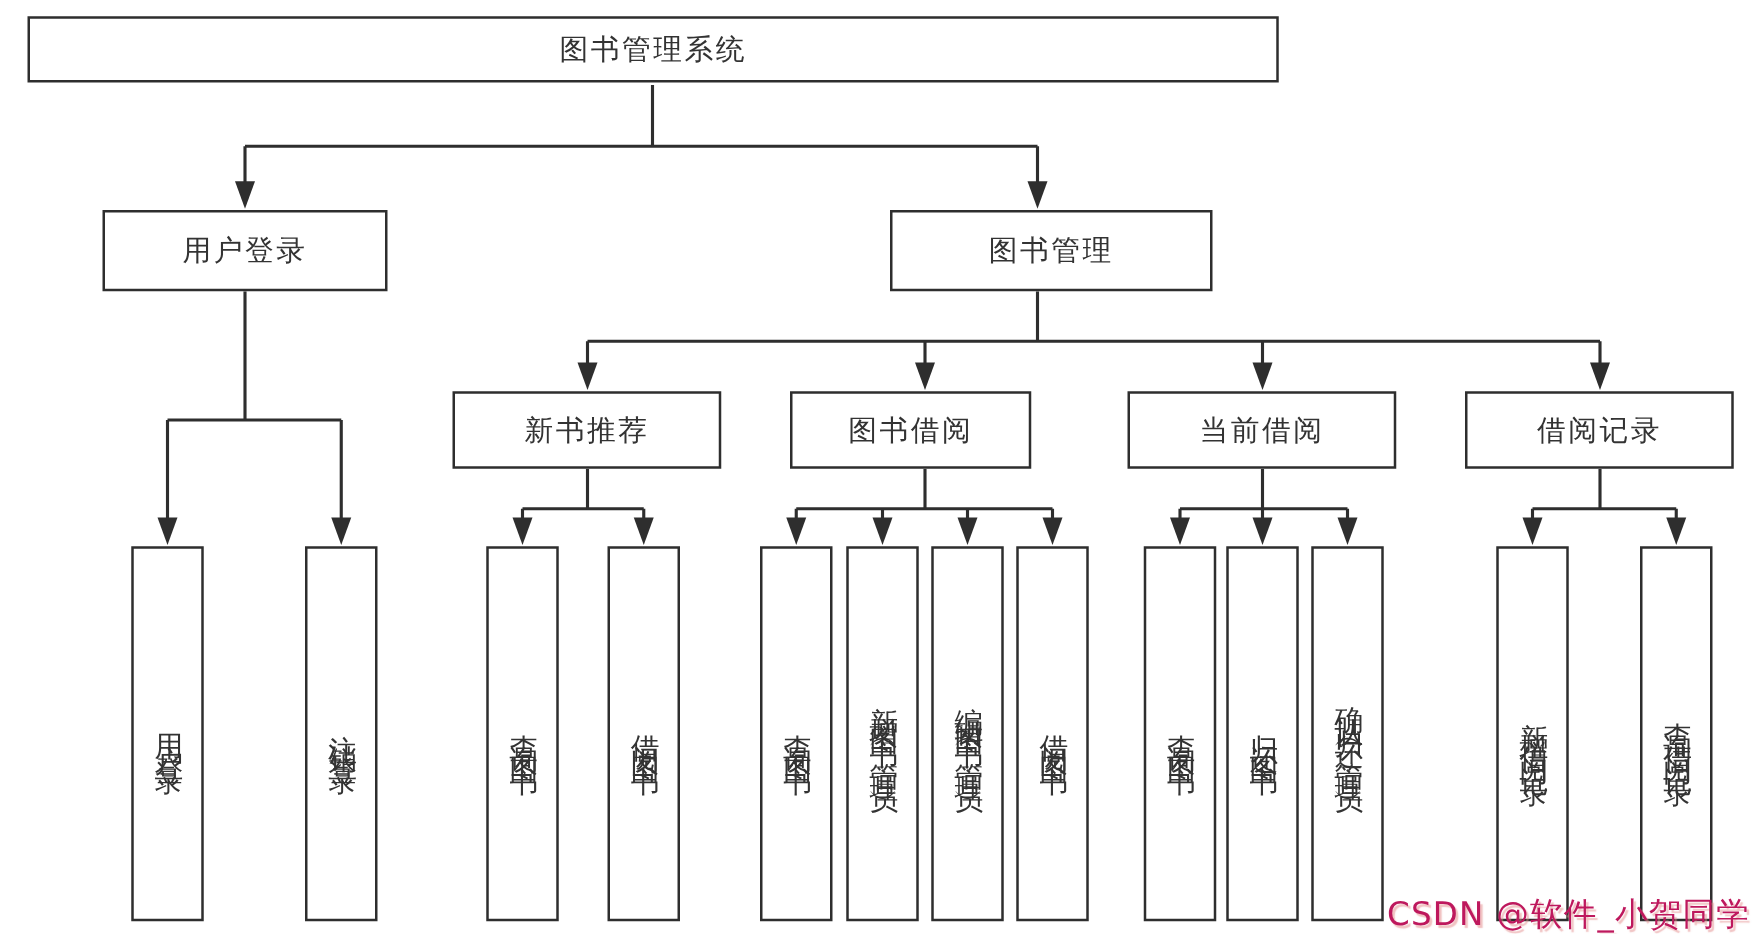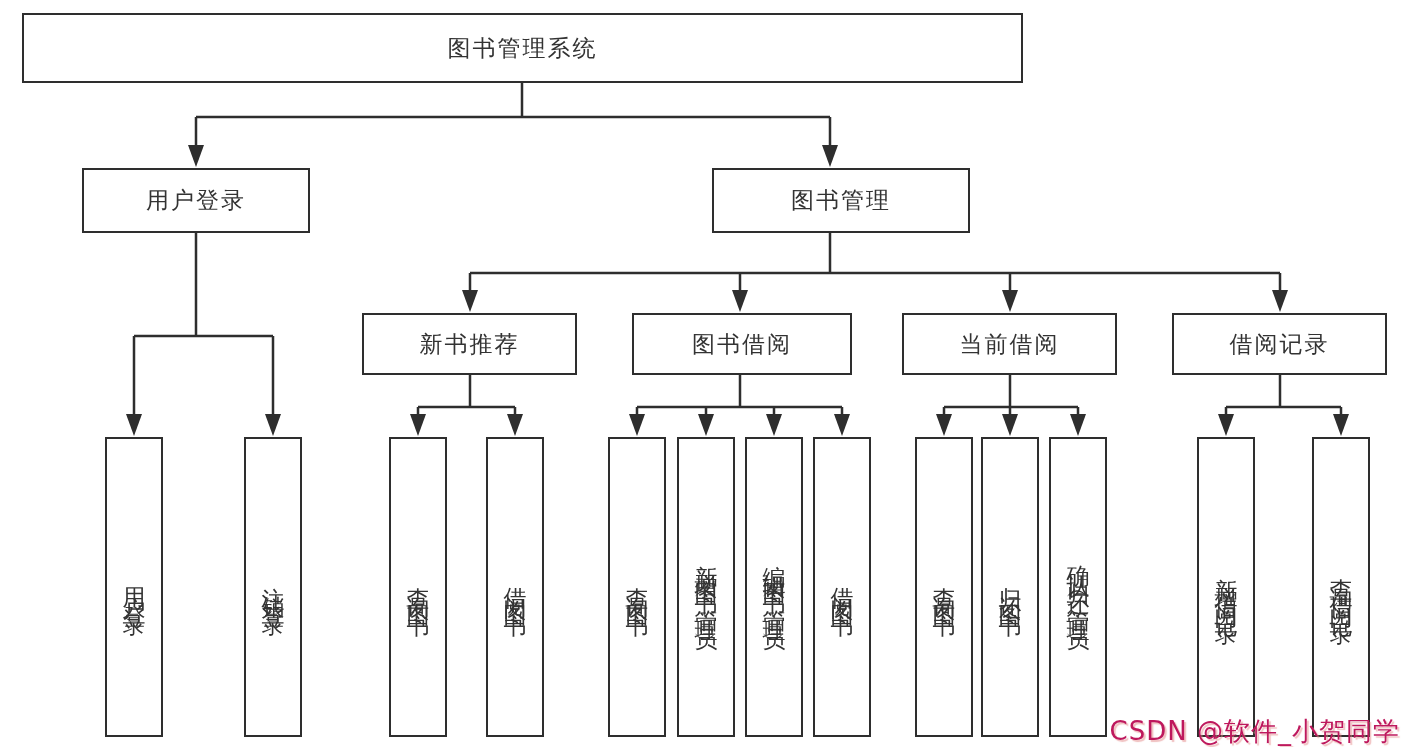--- a/index.html
+++ b/index.html
@@ -103,27 +103,27 @@
 
       <g>
         <path fill="none" d="M1280 375 L1280 407 M1226 407 L1341 407 M1226 407 L1226 425 M1341 407 L1341 425"></path>
         <polygon stroke="none" points="1218,414 1234,414 1226,436"></polygon>
         <polygon stroke="none" points="1333,414 1349,414 1341,436"></polygon>
       </g>
 
     </g>
   </svg>
 
-  <div class="node node-h" style="left:22px; top:13px; width:1001px; height:70px;">图书管理系统</div>
+  <div class="node node-h" style="left:22px; top:13px; width:1001px; height:53px;">图书管理系统</div>
 
   <div class="node node-h" style="left:82px; top:168px; width:228px; height:65px;">用户登录</div>
   <div class="node node-h" style="left:712px; top:168px; width:258px; height:65px;">图书管理</div>
 
   <div class="node node-h" style="left:362px; top:313px; width:215px; height:62px;text-align:right;">新书推荐</div>
-  <div class="node node-h" style="left:632px; top:313px; width:220px; height:62px;">图书借阅</div>
+  <div class="node node-h" style="left:632px; top:313px; width:193px; height:62px;">图书借阅</div>
   <div class="node node-h" style="left:902px; top:313px; width:215px; height:62px;">当前借阅</div>
   <div class="node node-h" style="left:1172px; top:313px; width:215px; height:62px;">借阅记录</div>
 
   <div class="node node-v" style="left:105px;">用户登录</div>
   <div class="node node-v" style="left:244px;">注销登录</div>
 
   <div class="node node-v" style="left:389px;">查询图书</div>
   <div class="node node-v" style="left:486px;">借阅图书</div>
 
   <div class="node node-v" style="left:608px;">查询图书</div>

